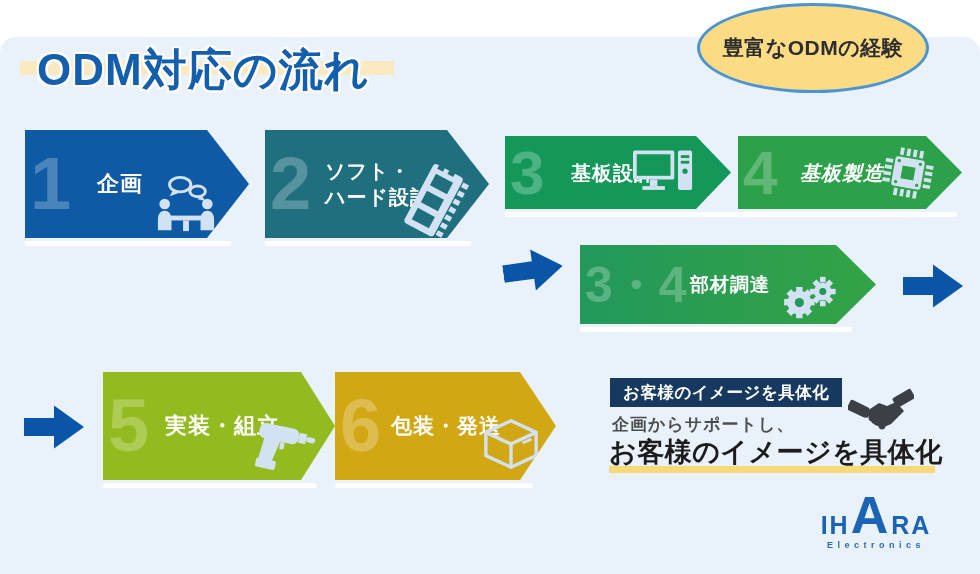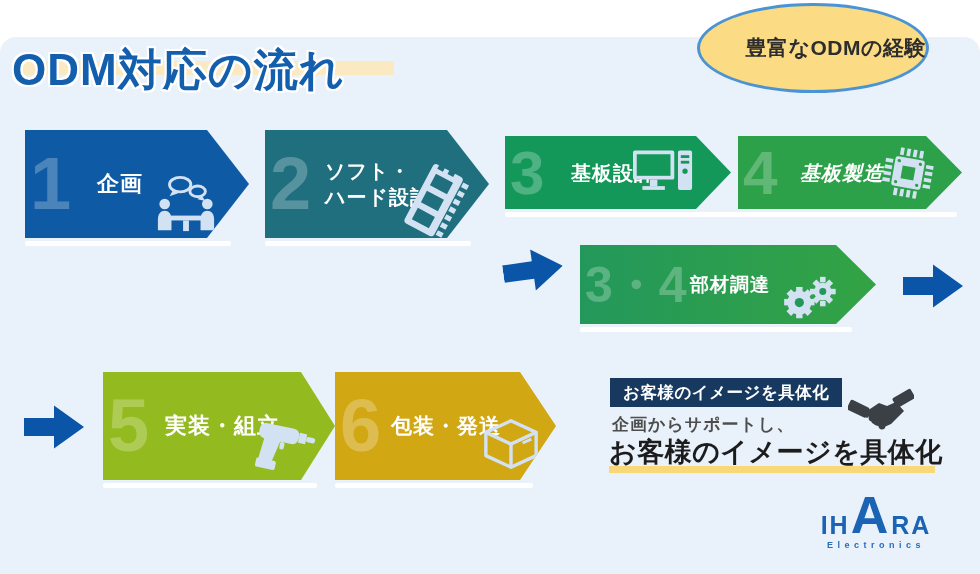--- a/index.html
+++ b/index.html
@@ -5,31 +5,31 @@
   html,body{margin:0;padding:0;}
   body{
     width:980px;height:574px;position:relative;overflow:hidden;
     background:#ffffff;
     font-family:"Liberation Sans","DejaVu Sans",sans-serif;
   }
   .panel{position:absolute;left:0;right:0;top:37px;bottom:0;background:var(--panel,#e9f1fb);border-radius:16px 16px 0 0;}
 
   
   .title{
-    position:absolute;left:12px;top:12px;z-index:3;
+    position:absolute;left:37px;top:12px;z-index:3;
     font-size:44px;font-weight:800;color:var(--title,#135fae);letter-spacing:1px;
     text-shadow:-2px -2px 0 #fff,2px -2px 0 #fff,-2px 2px 0 #fff,2px 2px 0 #fff,0 -2px 0 #fff,0 2px 0 #fff,-2px 0 0 #fff,2px 0 0 #fff;
   }
   .title-underline{position:absolute;left:20px;top:61px;width:374px;height:14px;background:var(--cream,#fbeac1);z-index:2;}
 
   
   .exp-badge{
     position:absolute;left:697px;top:3px;width:226px;height:84px;z-index:4;
     background:var(--ellipsefill,#fbdb84);border:3px solid var(--ellipseborder,#4a94d4);border-radius:50%;
-    display:flex;align-items:center;justify-content:flex-end;
+    display:flex;align-items:center;justify-content:center;
     font-size:21px;font-weight:800;color:#2d2d2d;letter-spacing:0.5px;
   }
 
   
   .step{position:absolute;color:#fff;clip-path:polygon(0 0,calc(100% - var(--tip)) 0,100% 50%,calc(100% - var(--tip)) 100%,0 100%);}
   .num{position:absolute;left:5px;top:50%;transform:translateY(-50%);font-weight:800;color:rgba(255,255,255,0.25);line-height:1;}
   .label{position:absolute;top:50%;transform:translateY(-50%);font-weight:700;letter-spacing:1px;line-height:1.3;white-space:nowrap;}
   .label span{display:block;}
   .icon{position:absolute;color:var(--iconlight,#d3e2f2);}
   .icon svg{display:block;width:100%;height:100%;}

